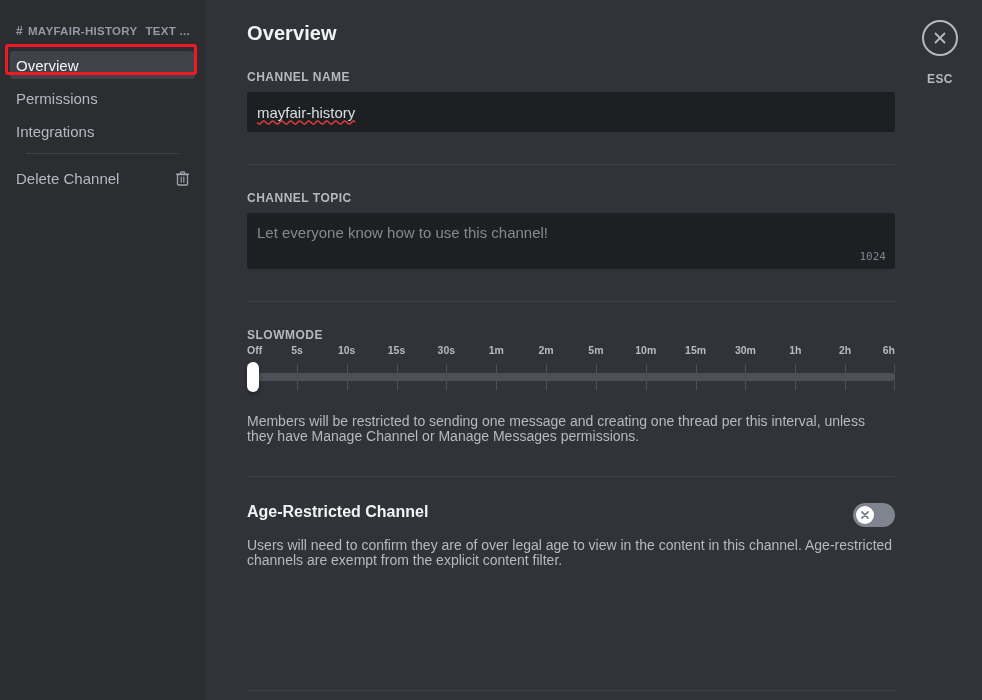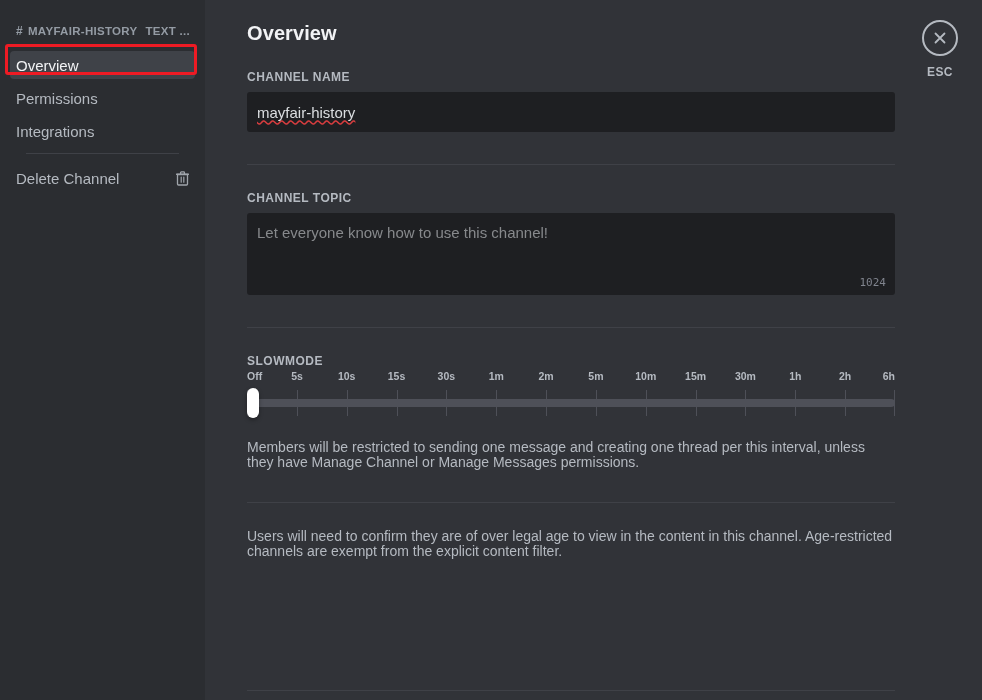--- a/index.html
+++ b/index.html
@@ -138,21 +138,21 @@
   .divider {
     height: 1px;
     background: #3f4147;
     width: 648px;
     margin: 32px 0 26px 0;
   }
 
   .textarea-wrap {
     position: relative;
     width: 648px;
-    height: 82px;
+    height: 56px;
     background: #1e1f22;
     border-radius: 3px;
     padding: 10px;
   }
   .textarea-placeholder {
     color: #87898c;
     font-size: 15px;
     line-height: 20px;
   }
   .char-count {
@@ -264,21 +264,21 @@
 
   
   .esc-wrap {
     position: absolute;
     right: 13px;
     top: 20px;
     width: 58px;
     display: flex;
     flex-direction: column;
     align-items: center;
-    gap: 9px;
+    gap: 16px;
   }
   .esc-circle {
     width: 36px;
     height: 36px;
     border: 2px solid #b5bac1;
     border-radius: 50%;
     display: flex;
     align-items: center;
     justify-content: center;
     cursor: pointer;
@@ -391,20 +391,30 @@
               <div class="tick" style="left: 647px;"></div>
               <div class="tick-label" style="left: 648px; transform: translateX(-100%);">6h</div>
             </div>
           <div class="slider-thumb"></div>
         </div>
       </div>
       <div class="helper-text">Members will be restricted to sending one message and creating one thread per this interval, unless they have Manage Channel or Manage Messages permissions.</div>
 
       <div class="divider"></div>
 
+      <div class="toggle-row">
+        <div class="toggle-title">Age-Restricted Channel</div>
+        <div class="toggle">
+          <div class="knob">
+            <svg width="10" height="10" viewBox="0 0 10 10">
+              <path d="M2 2 L8 8 M8 2 L2 8" stroke="#80848e" stroke-width="1.8" stroke-linecap="round"></path>
+            </svg>
+          </div>
+        </div>
+      </div>
       <div class="helper-text" style="margin-top:11px;">Users will need to confirm they are of over legal age to view in the content in this channel. Age-restricted channels are exempt from the explicit content filter.</div>
 
     </div>
 
     <div class="bottom-divider"></div>
 
     <div class="esc-wrap">
       <div class="esc-circle">
         <svg width="16" height="16" viewBox="0 0 16 16">
           <path d="M3.5 3.5 L12.5 12.5 M12.5 3.5 L3.5 12.5" stroke="#b5bac1" stroke-width="1.8" stroke-linecap="round"></path>

